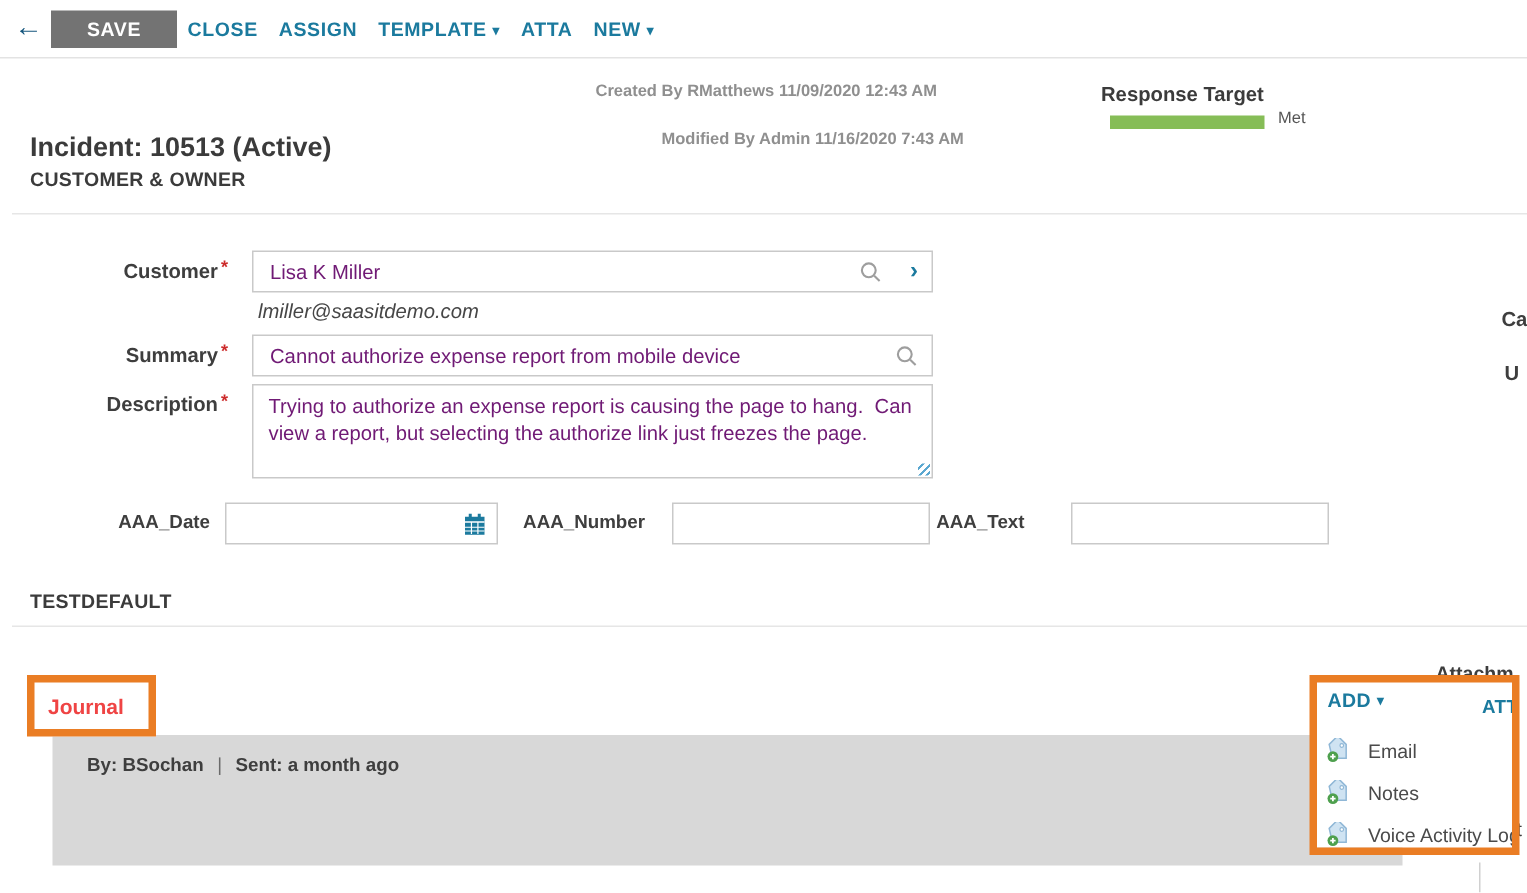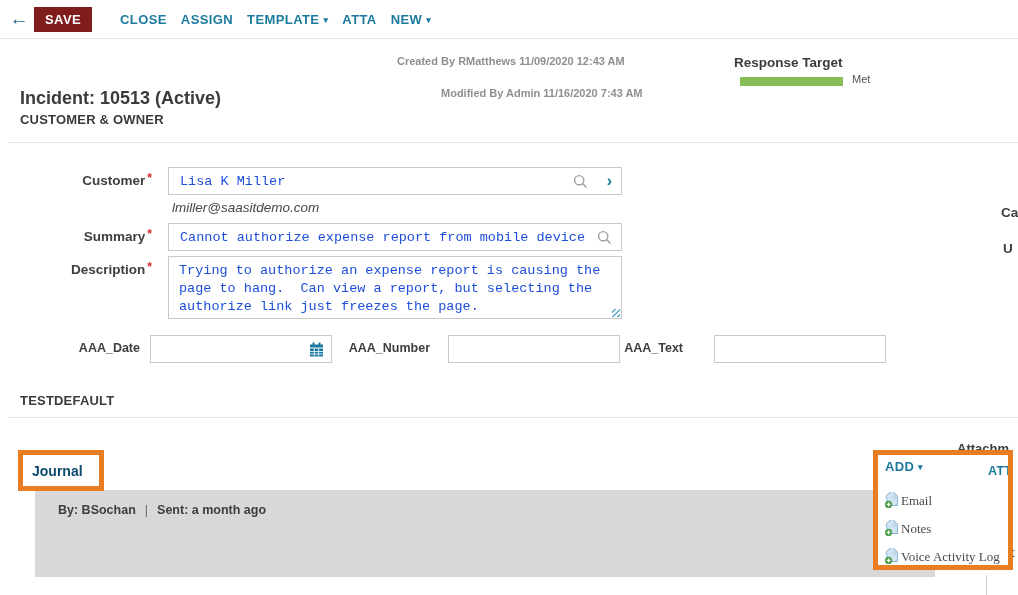--- a/index.html
+++ b/index.html
@@ -9,66 +9,66 @@
     color:#3d3d3d;
   }
   .abs{position:absolute;}
 
   
   .toolbar{left:0;top:0;width:1018px;height:38px;border-bottom:1px solid #e3e3e3;
     display:flex;align-items:center;background:#fff;z-index:8;}
   .back-arrow{width:30px;text-align:center;font-size:19px;font-weight:bold;color:#15567d;cursor:pointer;margin-left:4px;}
   .tb-btn{font-size:13px;font-weight:bold;letter-spacing:.4px;color:#1b7a9e;
     padding:5px 7px;cursor:pointer;white-space:nowrap;}
-  .tb-save{background:#7f1d1d;color:#ffffff;padding:5px 11px;margin-right:21px;}
+  .tb-save{background:#737373;color:#ffffff;padding:5px 24px;margin-right:0;}
   .caret{font-size:9px;position:relative;top:-1px;margin-left:4px;}
 
   
   .page-title{left:20px;top:64px;font-size:18px;font-weight:bold;color:#3b3b3b;margin-top:24px;}
   .meta{left:397px;font-size:11px;font-weight:bold;color:#8f8f8f;}
   .resp-label{left:734px;top:55px;font-size:13.5px;font-weight:bold;color:#3b3b3b;}
   .resp-bar{left:740px;top:77px;width:103px;height:9px;background:#86bd57;}
   .resp-met{left:852px;top:73px;font-size:11px;color:#555;}
 
   .section-h{font-size:13px;font-weight:bold;color:#3b3b3b;letter-spacing:.2px;}
   .hr{height:1px;background:#e6e6e6;left:8px;width:1010px;}
 
   
   .flabel{width:132px;left:20px;text-align:right;font-size:13.5px;font-weight:bold;color:#3e3e3e;white-space:nowrap;}
   .req{color:#cc2b2b;font-size:12px;position:relative;top:-3px;margin-left:2px;}
   .fbox{border:1px solid #c9c9c9;background:#fff;box-sizing:border-box;}
   .fbox input, .fbox textarea{
     border:none;outline:none;width:100%;height:100%;box-sizing:border-box;
-    font-family:Liberation Mono, monospace;font-size:13.5px;color:#1d4ed8;
+    font-family:Liberation Sans, sans-serif;font-size:13.5px;color:#701a75;
     padding:0 34px 0 11px;background:transparent;resize:none;
   }
   .fbox textarea{padding:5px 10px;line-height:18px;}
   .icon-abs{position:absolute;}
   .chev{color:#1b7a9e;font-size:16px;font-weight:bold;line-height:1;cursor:pointer;}
   .email-line{font-size:13.5px;color:#464646;font-style:italic;}
   .grip{position:absolute;right:1px;bottom:1px;width:8px;height:8px;
     background:repeating-linear-gradient(135deg,transparent 0 2px,#5aa7d0 2px 3.5px);}
   .aaa-label{font-size:12.5px;font-weight:bold;color:#3e3e3e;text-align:right;white-space:nowrap;}
 
   
   .entry-bar{left:35px;top:490px;width:900px;height:87px;background:#d8d8d8;z-index:1;}
   .entry-text{position:absolute;left:23px;top:13px;font-size:12.5px;font-weight:bold;color:#3e3e3e;
     display:flex;gap:9px;align-items:center;}
   .entry-sep{color:#6a6a6a;font-weight:normal;}
   .v-divider{left:986px;top:575px;width:1px;height:20px;background:#d0d0d0;z-index:0;}
 
   .callout{border:5px solid #ea7d24;box-sizing:border-box;background:transparent;pointer-events:none;}
   .journal-box{left:18px;top:450px;width:86px;height:41px;z-index:5;background:#fff;border:5px solid #ea7d24;
     box-sizing:border-box;display:flex;align-items:center;padding-left:9px;}
-  .journal-title{font-size:14px;font-weight:bold;color:#0c4a6e;}
+  .journal-title{font-size:14px;font-weight:bold;color:#ef4444;}
 
   .add-panel-bg{left:878px;top:455px;width:130px;height:110px;background:#fff;z-index:3;}
   .add-ring{left:873px;top:450px;width:140px;height:120px;z-index:6;}
   .add-label{left:885px;top:459px;z-index:5;font-size:13px;font-weight:bold;letter-spacing:.3px;color:#1b7a9e;cursor:pointer;}
-  .menu-item{z-index:5;display:flex;align-items:center;cursor:pointer;font-family:Liberation Serif, serif;}
+  .menu-item{z-index:5;display:flex;align-items:center;gap:11px;cursor:pointer;}
   .menu-item .lbl{font-size:13px;color:#4a4a4a;}
 
   .frag{z-index:4;white-space:nowrap;overflow:hidden;}
   .frag-attachment{left:957px;top:441px;font-size:13px;font-weight:bold;color:#3d3d3d;}
   .frag-attach{left:988px;top:464px;width:20px;font-size:12.5px;font-weight:bold;letter-spacing:.3px;color:#1b7a9e;}
   .frag-t{left:1011px;top:545px;font-size:13px;color:#3d3d3d;}
   .frag-ca{left:1001px;top:205px;font-size:13.5px;font-weight:bold;color:#3e3e3e;z-index:2;}
   .frag-u{left:1003px;top:241px;font-size:13.5px;font-weight:bold;color:#3e3e3e;z-index:2;}
 
   svg{display:block;}

